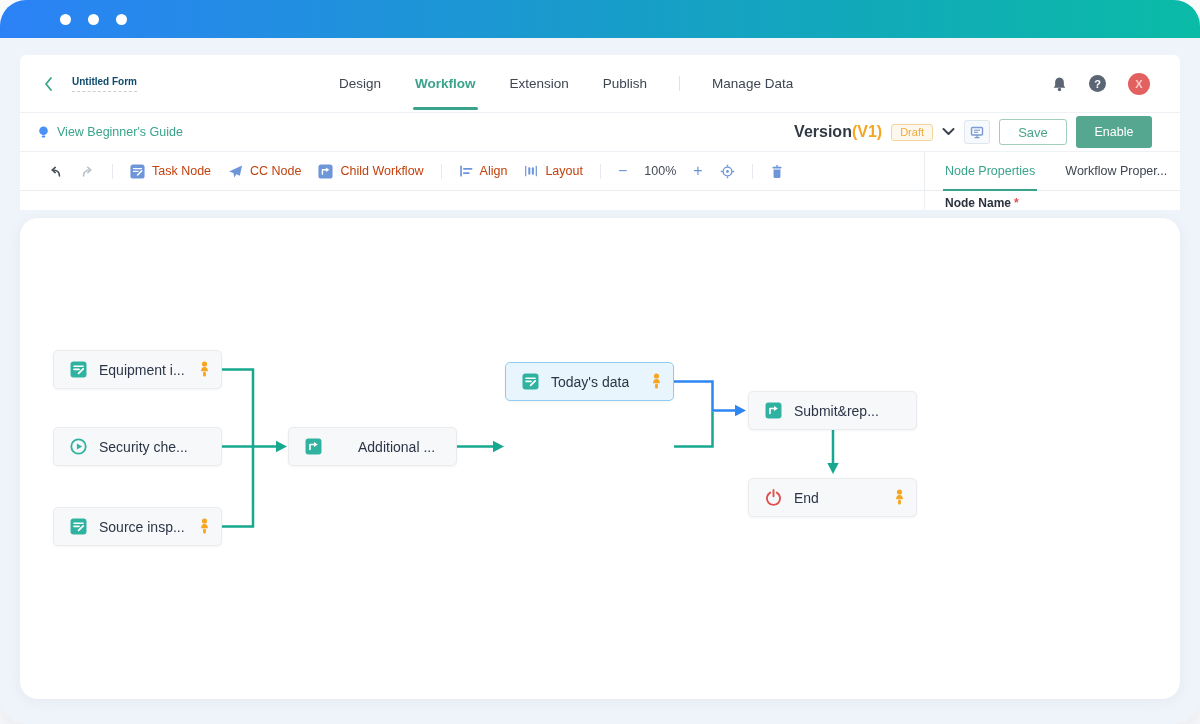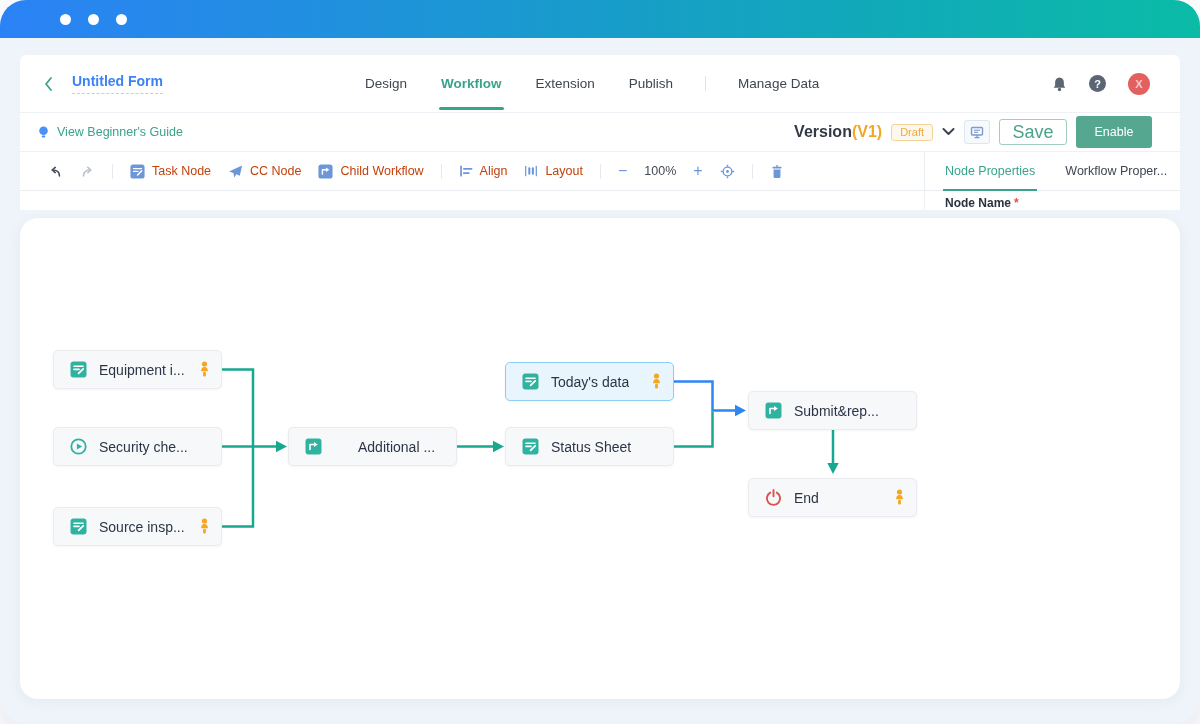--- a/index.html
+++ b/index.html
@@ -8,21 +8,21 @@
   
   .topbar{position:absolute;left:0;top:0;width:100%;height:38px;
           background:linear-gradient(90deg,#2b82f6 0%,#169fc6 55%,#0abba6 100%);
           display:flex;align-items:center;}
   .dots{display:flex;gap:17px;margin-left:60px;}
   .dot{width:11px;height:11px;border-radius:50%;background:#fff;}
   
   .panel{position:absolute;left:20px;top:55px;width:1160px;background:#fff;border-radius:6px 6px 0 0;}
   .row1{height:57px;display:flex;align-items:center;border-bottom:1px solid #eef1f5;padding:0 16px;}
   .back{display:flex;align-items:center;justify-content:center;width:26px;height:26px;cursor:pointer;}
-  .ftitle{margin-left:10px;font-size:14px;font-weight:700;color:#3b82f6;
+  .ftitle{margin-left:10px;font-size:10px;font-weight:700;color:#0c4a6e;
           border-bottom:1px dashed #c9ced6;padding-bottom:4px;}
   .tabs{display:flex;align-items:center;gap:30px;margin-left:200px;}
   .tab{position:relative;font-size:13.5px;color:#3f4652;padding:19px 2px;cursor:pointer;white-space:nowrap;}
   .tab.active{color:#3aa38c;font-weight:700;}
   .tab.active::after{content:"";position:absolute;left:0;right:0;bottom:0;height:3px;border-radius:2px;background:#3aa38c;}
   .tabdiv{width:1px;height:15px;background:#dfe3e9;}
   .hicons{margin-left:auto;display:flex;align-items:center;gap:22px;padding-right:14px;}
   .qmark{width:17px;height:17px;border-radius:50%;background:#5b6574;color:#fff;font-size:11px;font-weight:700;
          display:flex;align-items:center;justify-content:center;}
   .avatar{width:22px;height:22px;border-radius:50%;background:#e2605f;color:#f6caca;font-size:11px;font-weight:700;
@@ -30,21 +30,21 @@
   
   .row2{height:38px;display:flex;align-items:center;border-bottom:1px solid #eef1f5;padding:0 16px 0 18px;}
   .guide{display:flex;align-items:center;gap:8px;font-size:12.5px;color:#3aa38c;cursor:pointer;}
   .vgroup{margin-left:auto;display:flex;align-items:center;gap:9px;}
   .vlabel{font-size:16px;font-weight:700;color:#333a45;}
   .vnum{color:#f5a623;font-weight:700;}
   .draft{font-size:11px;color:#f0a93c;border:1px solid #f3d49b;background:#fdf8ee;border-radius:3px;padding:1.5px 8px;}
   .iconbtn{width:24px;height:22px;border:1px solid #dfe5ec;border-radius:3px;background:#f7fafc;
            display:flex;align-items:center;justify-content:center;cursor:pointer;}
   .savebtn{min-width:46px;height:24px;border:1px solid #9fcebf;border-radius:3px;background:#fff;color:#4aa38a;
-           font-size:18px;display:flex;align-items:center;justify-content:center;padding:0 10px;cursor:pointer;}
+           font-size:13px;display:flex;align-items:center;justify-content:center;padding:0 10px;cursor:pointer;}
   .enablebtn{min-width:52px;height:32px;border-radius:3px;background:#55a78f;color:#fff;font-size:12.5px;
            display:flex;align-items:center;justify-content:center;padding:0 12px;cursor:pointer;margin-right:12px;}
   
   .row3{height:38px;display:flex;align-items:stretch;border-bottom:1px solid #e9edf2;}
   .tools{flex:1;display:flex;align-items:center;gap:17px;padding-left:28px;}
   .tool{display:flex;align-items:center;gap:7px;font-size:12.5px;color:#c2410c;cursor:pointer;white-space:nowrap;}
   .tdiv{width:1px;height:15px;background:#e6eaf0;}
   .bluetext{color:#6d96d9;font-size:16px;line-height:1;cursor:pointer;}
   .zoomlevel{font-size:12.5px;color:#434a55;}
   .propsec{width:235px;border-left:1px solid #e9edf2;display:flex;align-items:stretch;gap:30px;padding-left:20px;}
@@ -316,29 +316,20 @@
       <span class="nlabel">Today's data</span>
       <span class="warn">
         <svg width="9" height="17" viewBox="0 0 9 17">
           <circle cx="4.5" cy="3" r="2.6" fill="#f5a623"></circle>
           <path d="M4.5 6 C2 6 1.1 8.2 1.1 10.2 L7.9 10.2 C7.9 8.2 7 6 4.5 6 Z" fill="#f5a623"></path>
           <rect x="3.1" y="10.8" width="2.8" height="4.6" rx="1.2" fill="#f5a623"></rect>
         </svg>
       </span>
     </div>
 
-    <div class="node" style="left:485px;top:209px;">
-      <svg width="17" height="17" viewBox="0 0 17 17">
-        <rect x="0.5" y="0.5" width="16" height="16" rx="3" fill="#2fb3a0"></rect>
-        <line x1="4" y1="5.2" x2="13" y2="5.2" stroke="#fff" stroke-width="1.6" stroke-linecap="round"></line>
-        <line x1="4" y1="8.4" x2="9" y2="8.4" stroke="#fff" stroke-width="1.6" stroke-linecap="round"></line>
-        <line x1="8.6" y1="12.4" x2="13.2" y2="7.8" stroke="#fff" stroke-width="1.8" stroke-linecap="round"></line>
-      </svg>
-      <span class="nlabel">Status Sheet</span>
-    </div>
 
     <div class="node" style="left:728px;top:173px;">
       <svg width="17" height="17" viewBox="0 0 17 17">
         <rect x="0.5" y="0.5" width="16" height="16" rx="3" fill="#2fb3a0"></rect>
         <polyline points="5,11.5 5,6.5 9.5,6.5" fill="none" stroke="#fff" stroke-width="1.6" stroke-linecap="round" stroke-linejoin="round"></polyline>
         <polygon points="9,3.9 12.8,6.5 9,9.1" fill="#fff"></polygon>
       </svg>
       <span class="nlabel">Submit&amp;rep...</span>
     </div>
 

